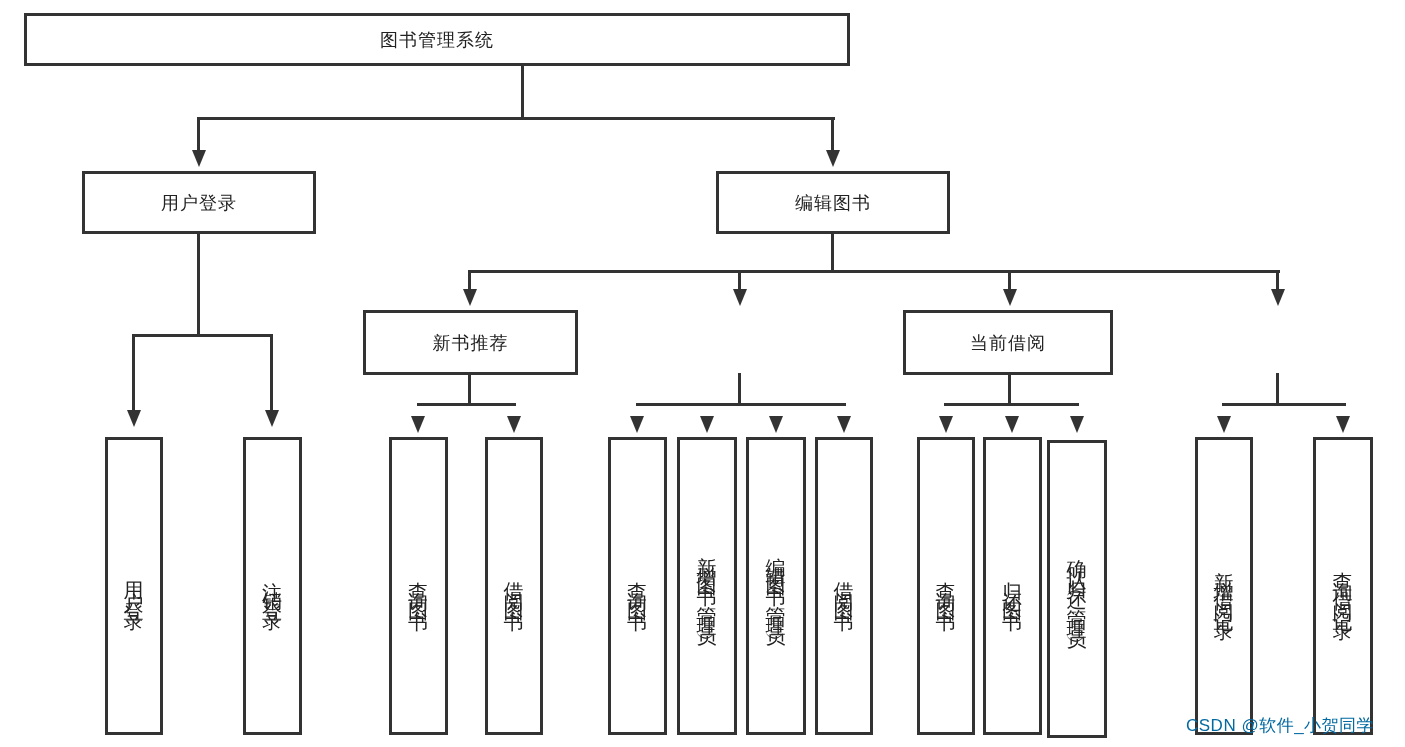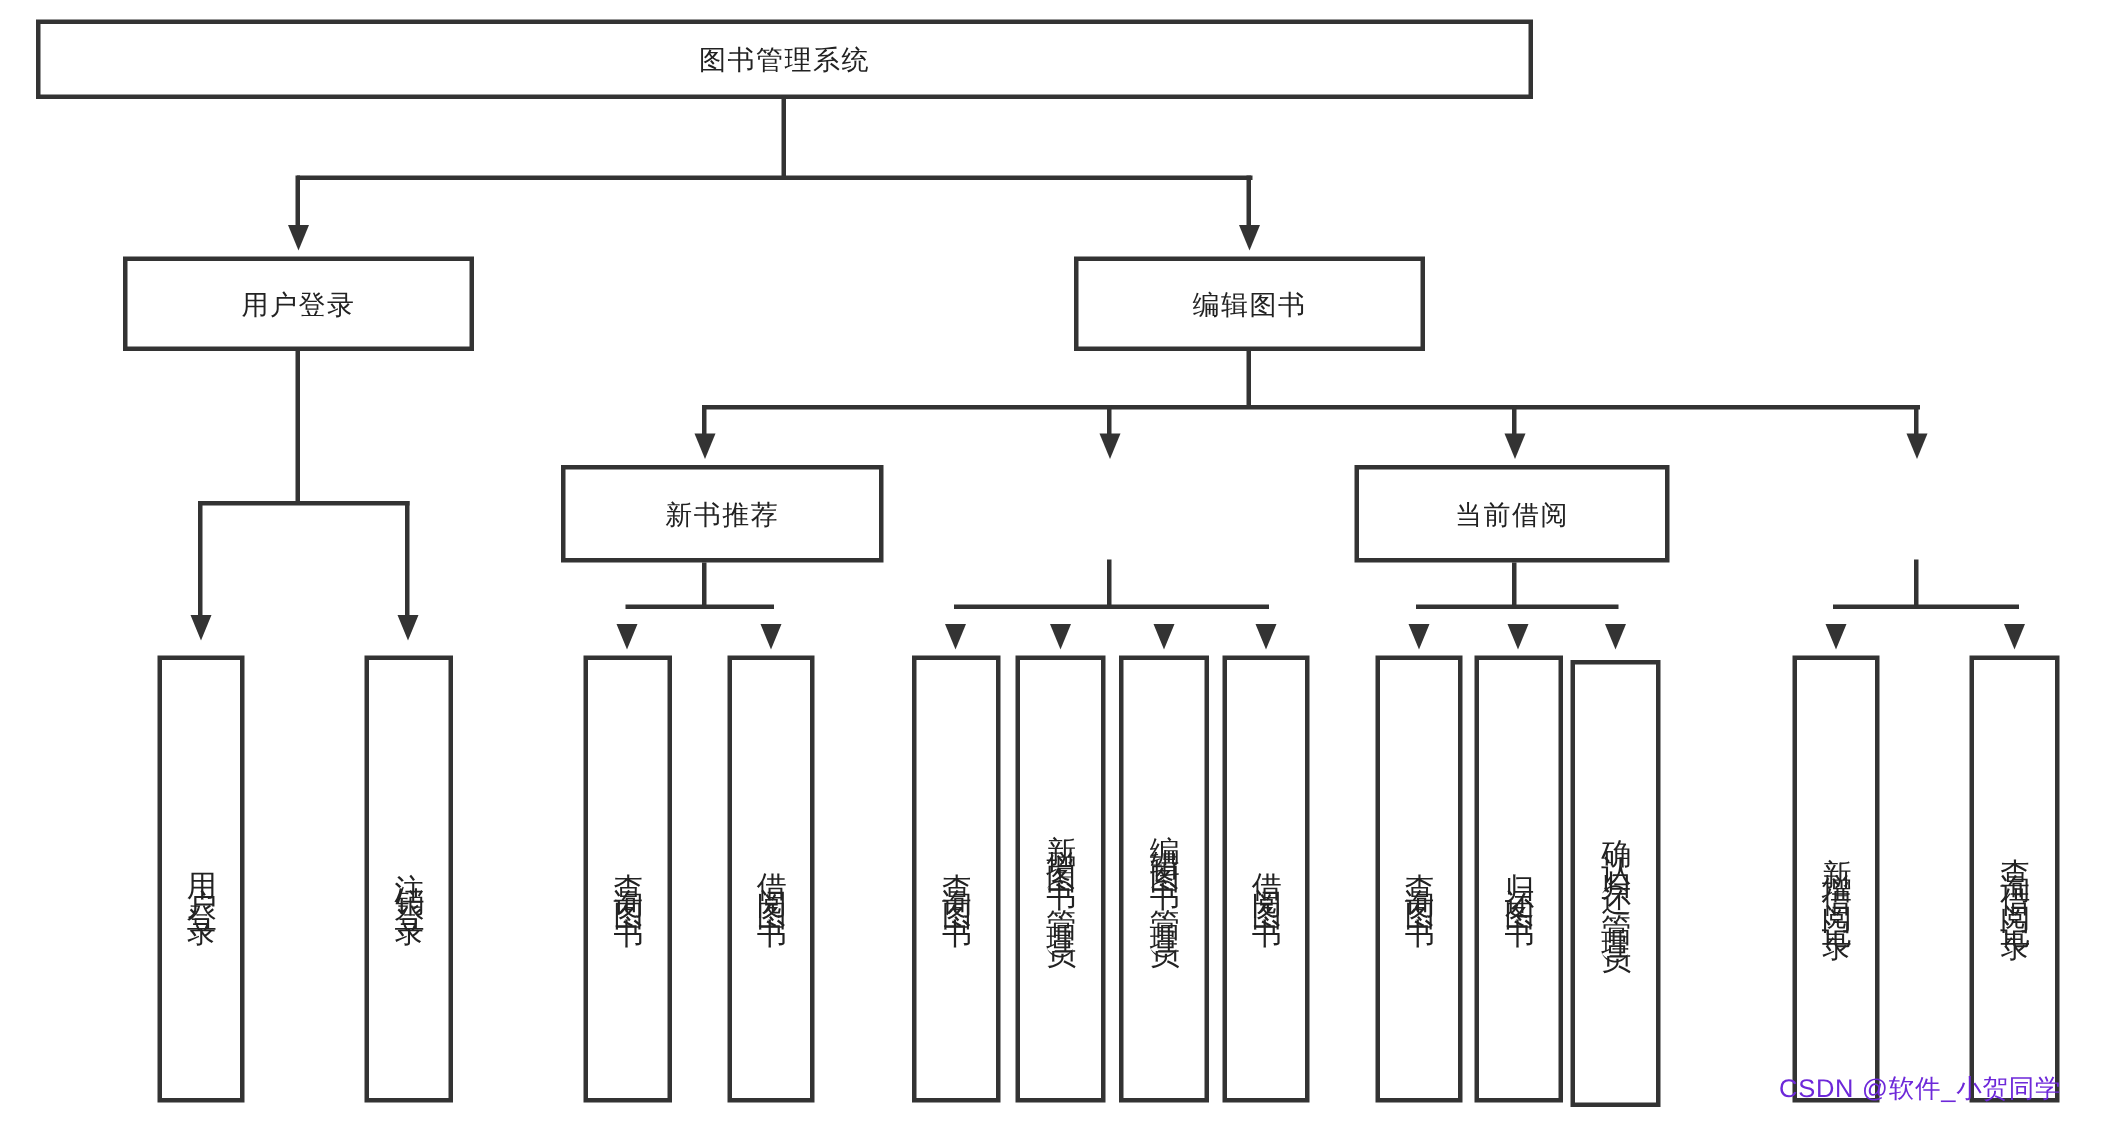--- a/index.html
+++ b/index.html
@@ -38,21 +38,21 @@
   .arr {
     position:absolute; width:0; height:0;
     border-left:7px solid transparent;
     border-right:7px solid transparent;
     border-top:17px solid #333333;
   }
   .watermark {
     position:absolute;
     left:1186px; top:714px;
     font-size:17px;
-    color:#6d28d9;
+    color:#0369a1;
     letter-spacing:0.5px;
     white-space:nowrap;
   }
 </style>
 </head>
 <body>
 
 <div class="canvas">
 
   <div class="vl" style="left:521px;top:64px;height:55px"></div>
@@ -96,32 +96,32 @@
   <div class="hl" style="left:944px;top:403px;width:135px"></div>
   <div class="arr" style="left:939px;top:416px"></div>
   <div class="arr" style="left:1005px;top:416px"></div>
   <div class="arr" style="left:1070px;top:416px"></div>
 
   <div class="vl" style="left:1276px;top:373px;height:33px"></div>
   <div class="hl" style="left:1222px;top:403px;width:124px"></div>
   <div class="arr" style="left:1217px;top:416px"></div>
   <div class="arr" style="left:1336px;top:416px"></div>
 
-  <div class="box h" style="left:24px;top:13px;width:998px;height:53px">
+  <div class="box h" style="left:24px;top:13px;width:826px;height:53px">
     <span>图书管理系统</span>
   </div>
 
   <div class="box h" style="left:82px;top:171px;width:234px;height:63px">
     <span>用户登录</span>
   </div>
   <div class="box h" style="left:716px;top:171px;width:234px;height:63px">
     <span>编辑图书</span>
   </div>
 
-  <div class="box h" style="left:374px;top:310px;width:215px;height:65px">
+  <div class="box h" style="left:363px;top:310px;width:215px;height:65px">
     <span>新书推荐</span>
   </div>
   <div class="box h" style="left:903px;top:310px;width:210px;height:65px">
     <span>当前借阅</span>
   </div>
 
   <div class="box v" style="left:105px;top:437px;width:58px;height:298px">
     <span>用户登录</span>
   </div>
   <div class="box v" style="left:243px;top:437px;width:59px;height:298px">

